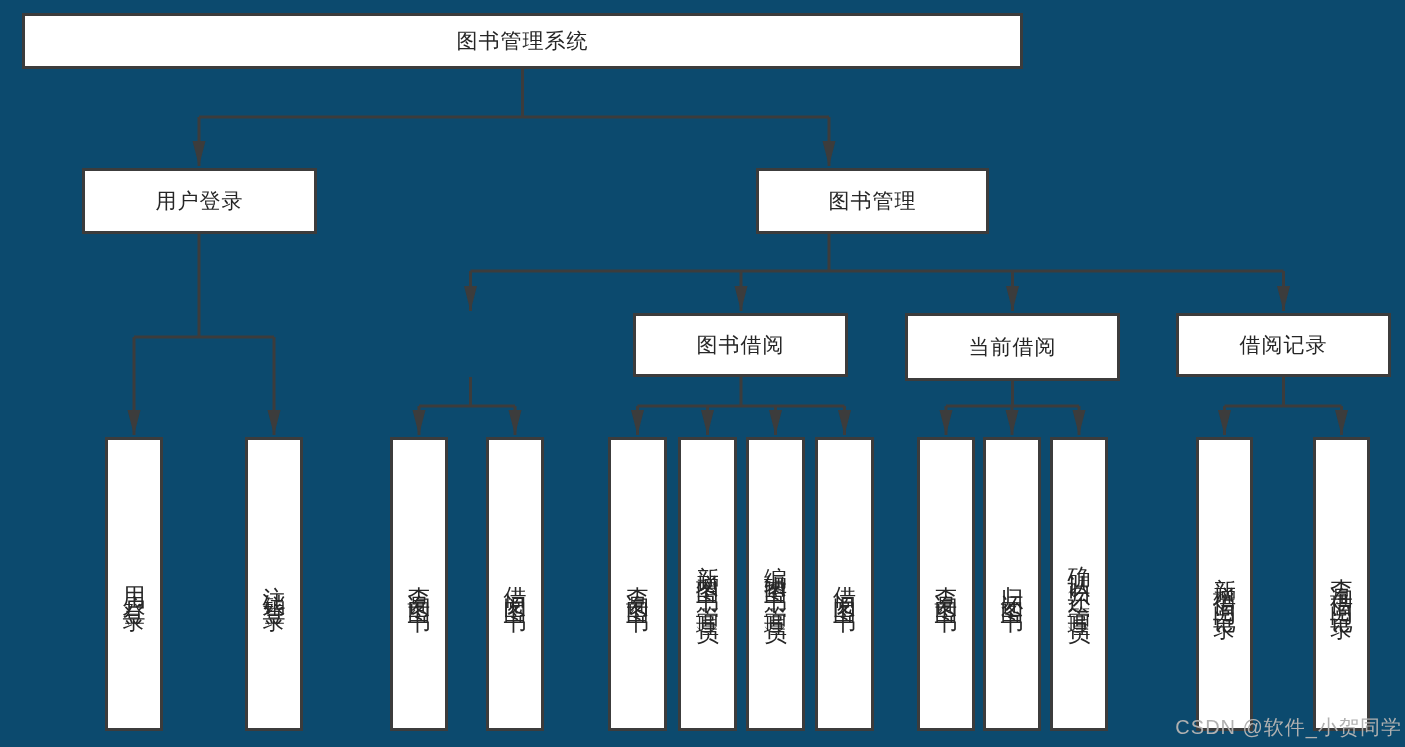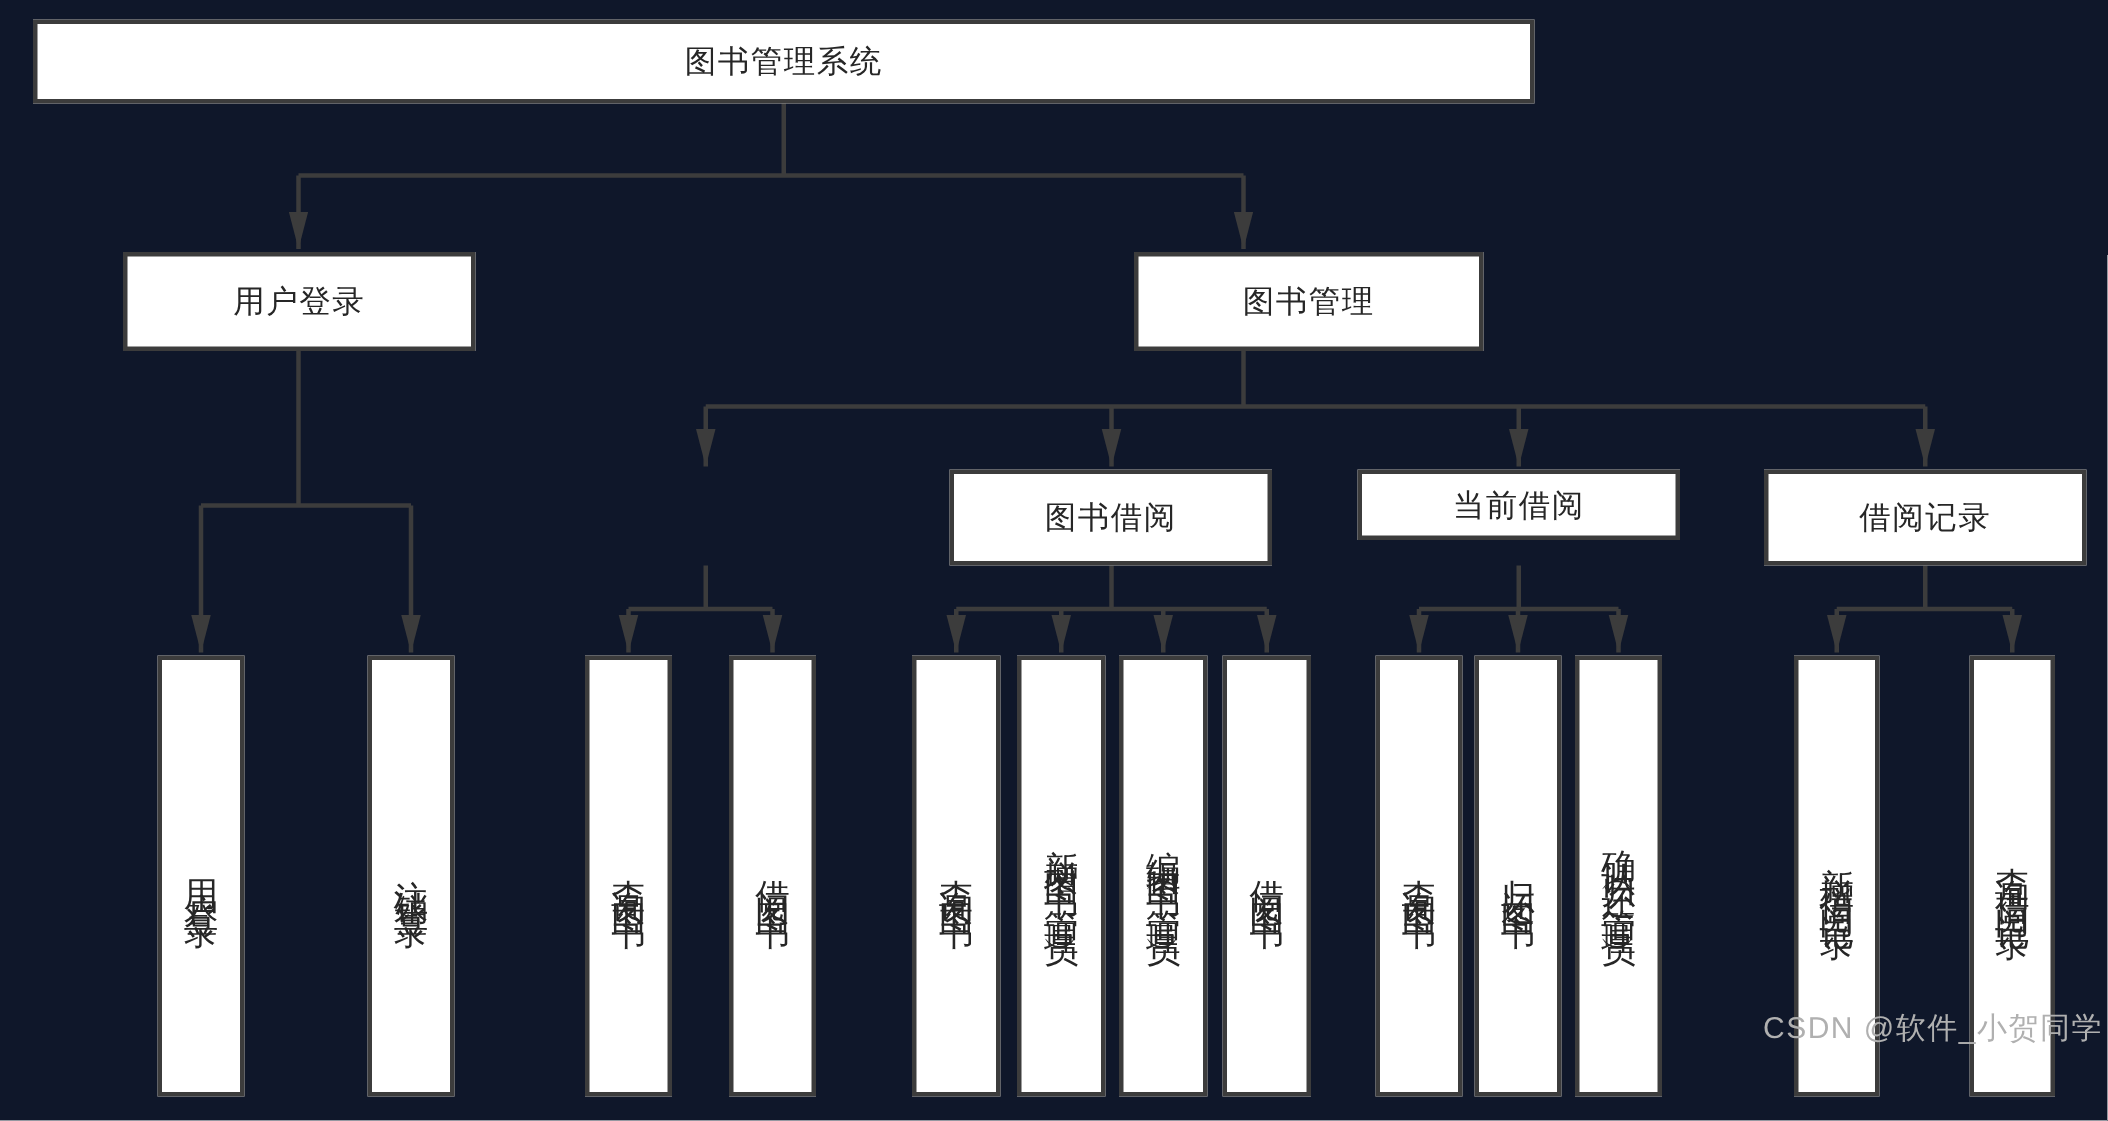--- a/index.html
+++ b/index.html
@@ -1,20 +1,20 @@
 <!DOCTYPE html>
 <html><head>
 <meta charset="utf-8">
 <style>
   html, body { margin: 0; padding: 0; background: #ffffff; }
   #canvas {
     position: relative;
     width: 1405px;
     height: 747px;
-    background: #0f172a;
+    background: #0c4a6e;
     font-family: "Liberation Sans", "DejaVu Sans", sans-serif;
     overflow: hidden;
   }
   #wires {
     position: absolute;
     left: 0; top: 0;
     width: 1405px; height: 747px;
     z-index: 0;
   }
   .node {
@@ -37,21 +37,21 @@
     writing-mode: vertical-rl;
     text-orientation: mixed;
     font-size: 23px;
     letter-spacing: 8px;
     line-height: 1;
     white-space: nowrap;
   }
   #watermark {
     position: absolute;
     right: 3px;
-    top: 672px;
+    top: 714px;
     z-index: 2;
     color: #b0b0b0;
     font-size: 20px;
     letter-spacing: 1px;
     white-space: nowrap;
   }
 </style>
 </head>
 <body>
 
@@ -128,21 +128,21 @@
   <div class="node" style="left:82px; top:168px; width:235px; height:66px;">
     <span class="lbl">用户登录</span>
   </div>
   <div class="node" style="left:712px; top:168px; width:233px; height:66px;margin-left:44px;">
     <span class="lbl">图书管理</span>
   </div>
 
   <div class="node" style="left:633px; top:313px; width:215px; height:64px;">
     <span class="lbl">图书借阅</span>
   </div>
-  <div class="node" style="left:905px; top:313px; width:215px; height:47px;">
+  <div class="node" style="left:905px; top:313px; width:215px; height:68px;">
     <span class="lbl">当前借阅</span>
   </div>
   <div class="node" style="left:1176px; top:313px; width:215px; height:64px;">
     <span class="lbl">借阅记录</span>
   </div>
 
   <div class="node leaf" style="left:105px; top:437px; width:58px; height:294px;">
     <span class="lbl">用户登录</span>
   </div>
   <div class="node leaf" style="left:245px; top:437px; width:58px; height:294px;">

